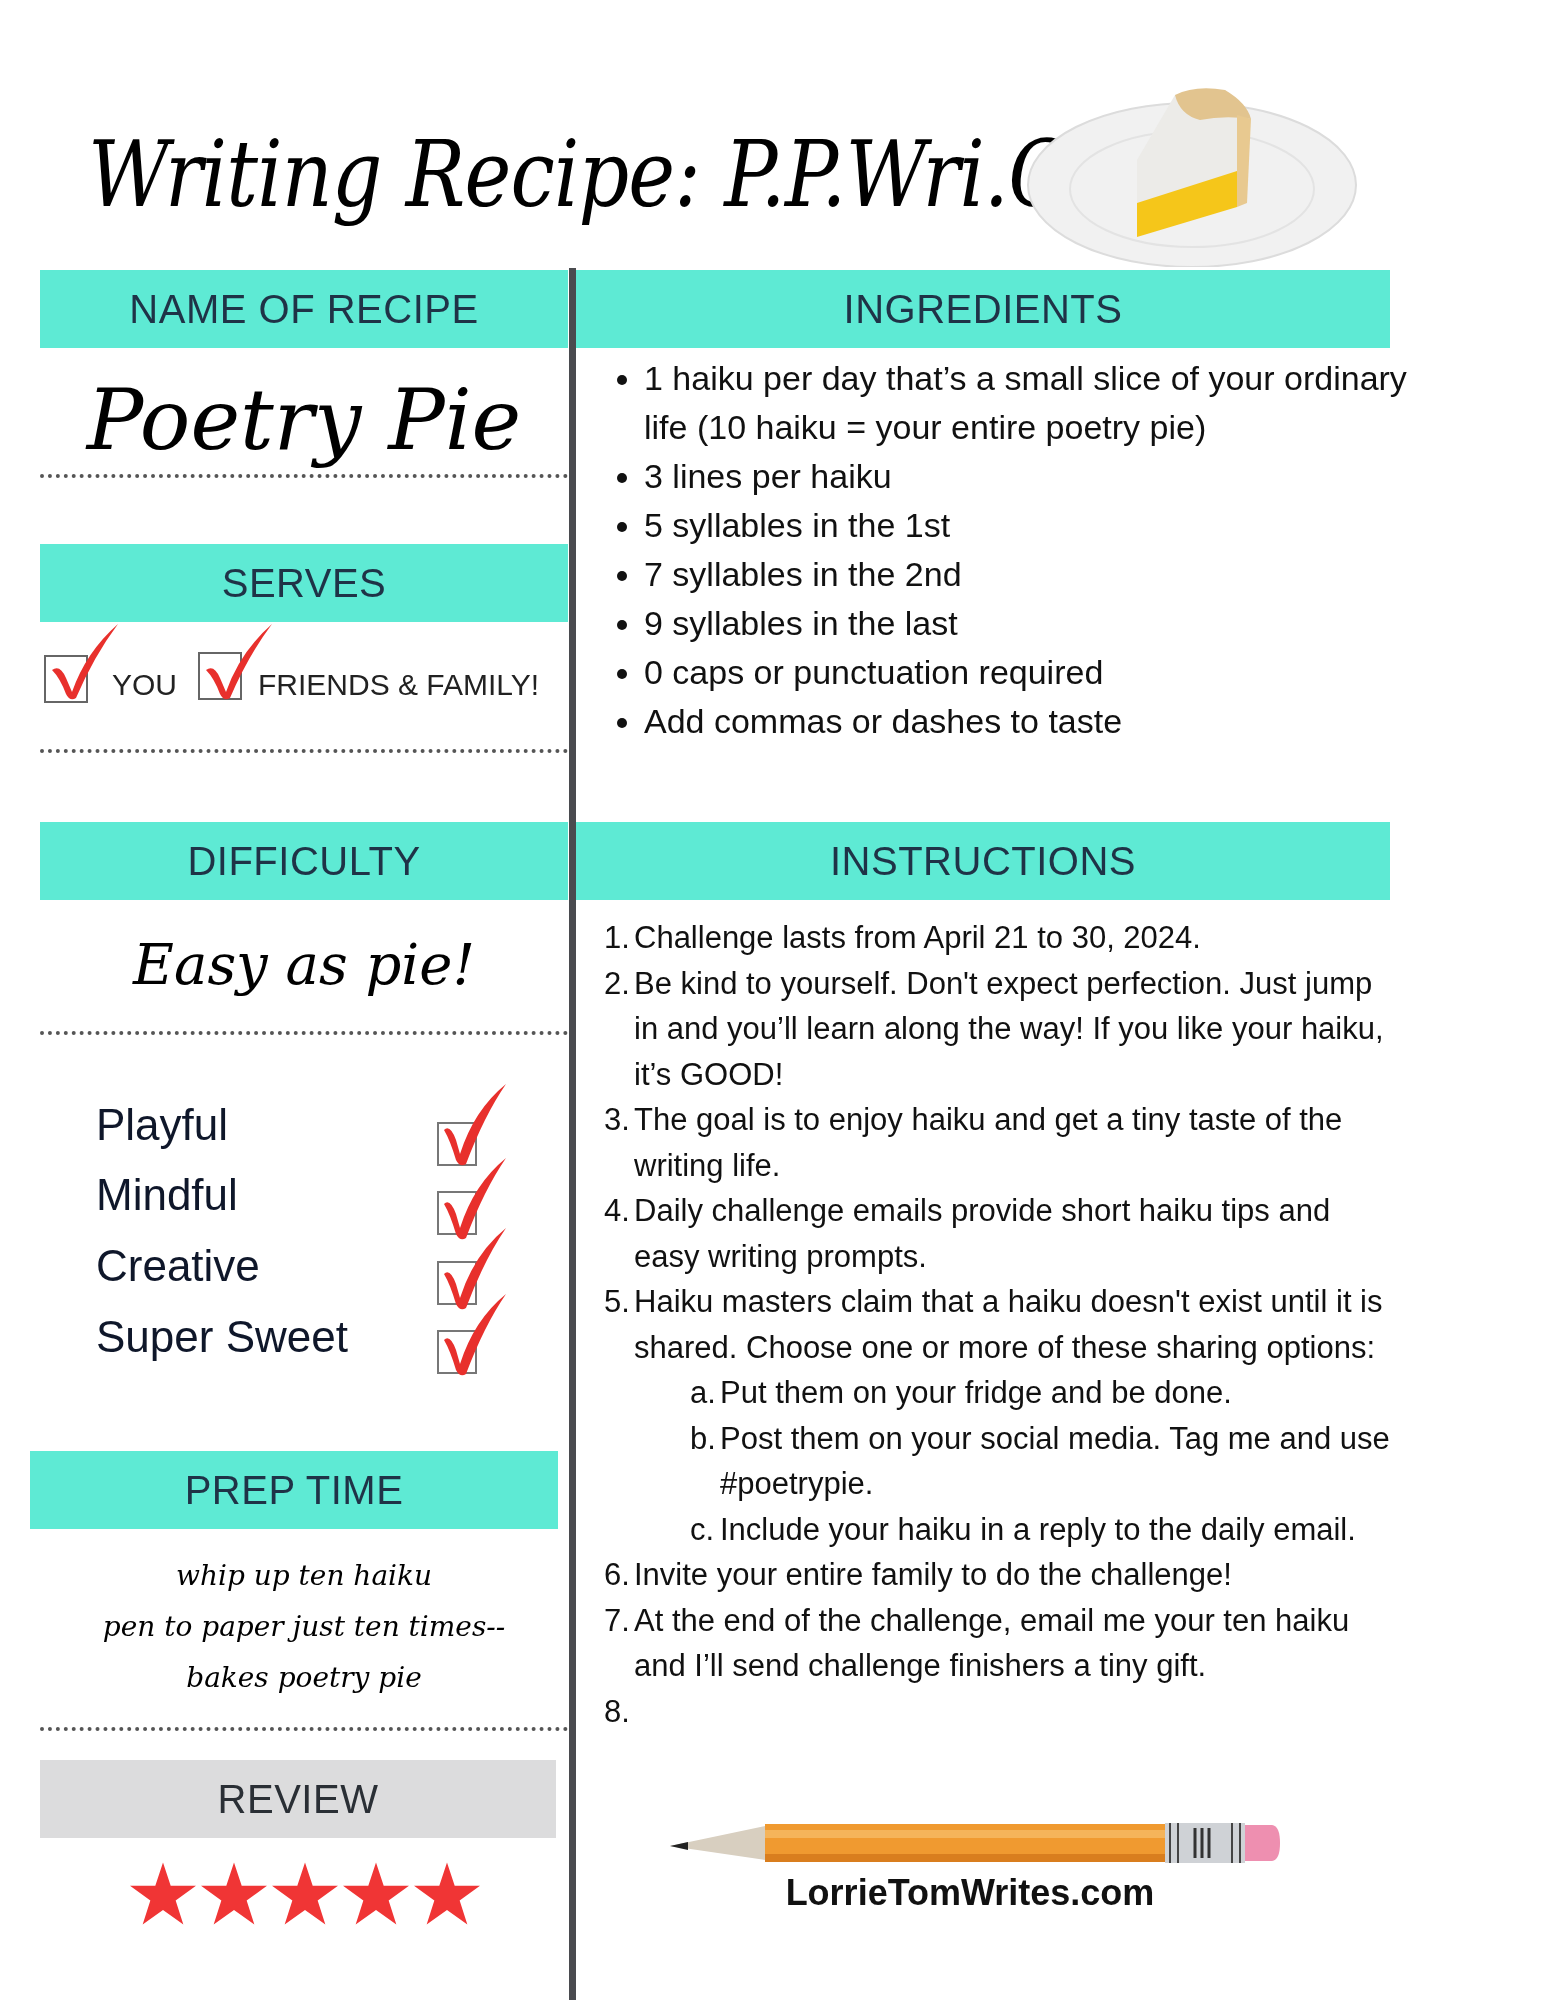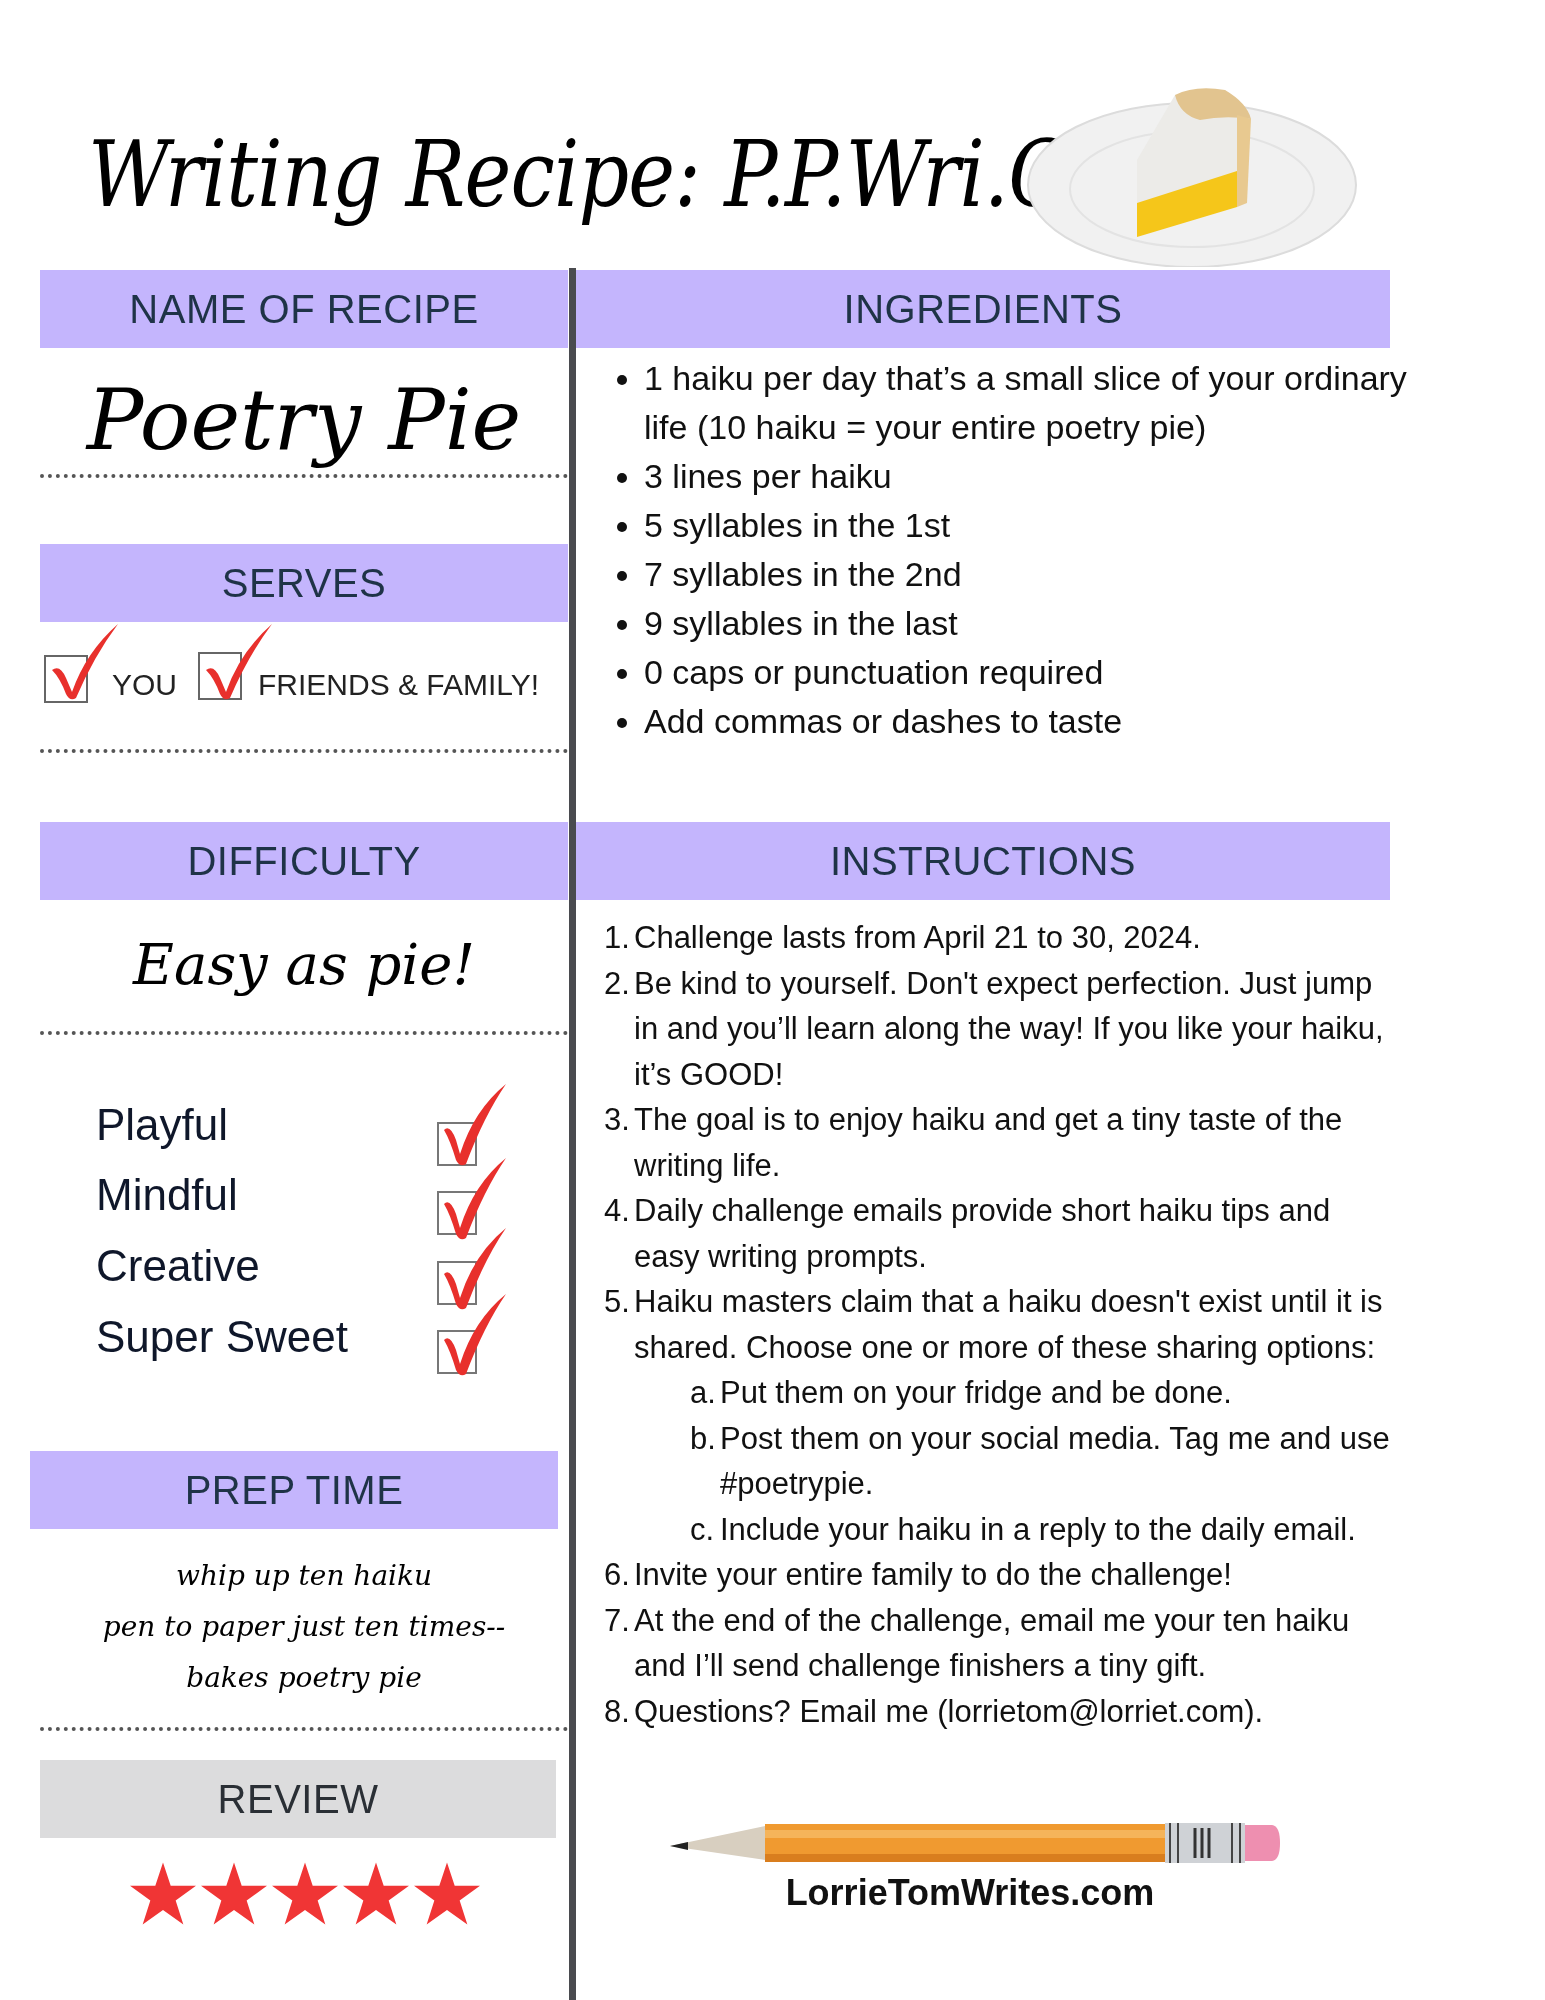--- a/index.html
+++ b/index.html
@@ -4,21 +4,21 @@
 <style>
   html, body { margin: 0; padding: 0; background: #ffffff; }
   body { width: 1545px; height: 2000px; position: relative; overflow: hidden;
          font-family: "Liberation Sans", "DejaVu Sans", sans-serif; color: #111; }
   .abs { position: absolute; }
   .title { left: 88px; top: 100px; width: 930px; height: 150px;
            font-family: "DejaVu Serif", serif; font-style: italic; font-size: 92px;
            line-height: 150px; color: #000; letter-spacing: -1px; white-space: nowrap;
            transform: scaleX(0.86); transform-origin: left center; }
   .plate { left: 1025px; top: 85px; width: 335px; height: 182px; }
-  .hdr { position: absolute; height: 78px; background: #c4b5fd; color: #1f3347;
+  .hdr { position: absolute; height: 78px; background: #5eead4; color: #1f3347;
          font-size: 40px; display: flex; align-items: center; justify-content: center;
          letter-spacing: 0.5px; }
   .hdr.gray { background: #dcdcdd; color: #2a2f35; }
   .divider { left: 569px; top: 268px; width: 7px; height: 1732px; background: #4a4b4f; }
   .dots { position: absolute; left: 40px; width: 528px; height: 0;
           border-top: 4px dotted #555; }
   .script { font-family: "DejaVu Serif", serif; font-style: italic; color: #000;
             text-align: center; position: absolute; }
   .chk { position: absolute; width: 44px; height: 48px; border: 2px solid #666; box-sizing: border-box; }
   .tick { position: absolute; }
@@ -156,21 +156,21 @@
   <li><span class="num">4.</span><span>Daily challenge emails provide short haiku tips and easy writing prompts.</span></li>
   <li><span class="num">5.</span><span>Haiku masters claim that a haiku doesn't exist until it is shared. Choose one or more of these sharing options:</span>
     <ol class="sub">
       <li><span class="num">a.</span><span>Put them on your fridge and be done.</span></li>
       <li><span class="num">b.</span><span>Post them on your social media. Tag me and use #poetrypie.</span></li>
       <li><span class="num">c.</span><span>Include your haiku in a reply to the daily email.</span></li>
     </ol>
   </li>
   <li><span class="num">6.</span><span>Invite your entire family to do the challenge!</span></li>
   <li><span class="num">7.</span><span>At the end of the challenge, email me your ten haiku and I’ll send challenge finishers a tiny gift.</span></li>
-  <li><span class="num">8.</span><span>Questions? Email me (lorrietom@lorriet.com).</span></li>
+  <li><span class="num">8.</span></li>
 </ol>
 
 <svg class="abs" style="left:670px;top:1818px;" width="612" height="50" viewBox="0 0 612 50">
   <polygon points="0,28 95,8 95,42" fill="#d8cfc0"></polygon>
   <polygon points="0,28 18,24 18,32" fill="#222"></polygon>
   <rect x="95" y="6" width="400" height="38" fill="#f09a30"></rect>
   <rect x="95" y="12" width="400" height="8" fill="#f5b45a"></rect>
   <rect x="95" y="36" width="400" height="8" fill="#d97e1e"></rect>
   <rect x="495" y="5" width="80" height="40" fill="#cfd2d6"></rect>
   <line x1="500" y1="5" x2="500" y2="45" stroke="#444" stroke-width="2"></line>

